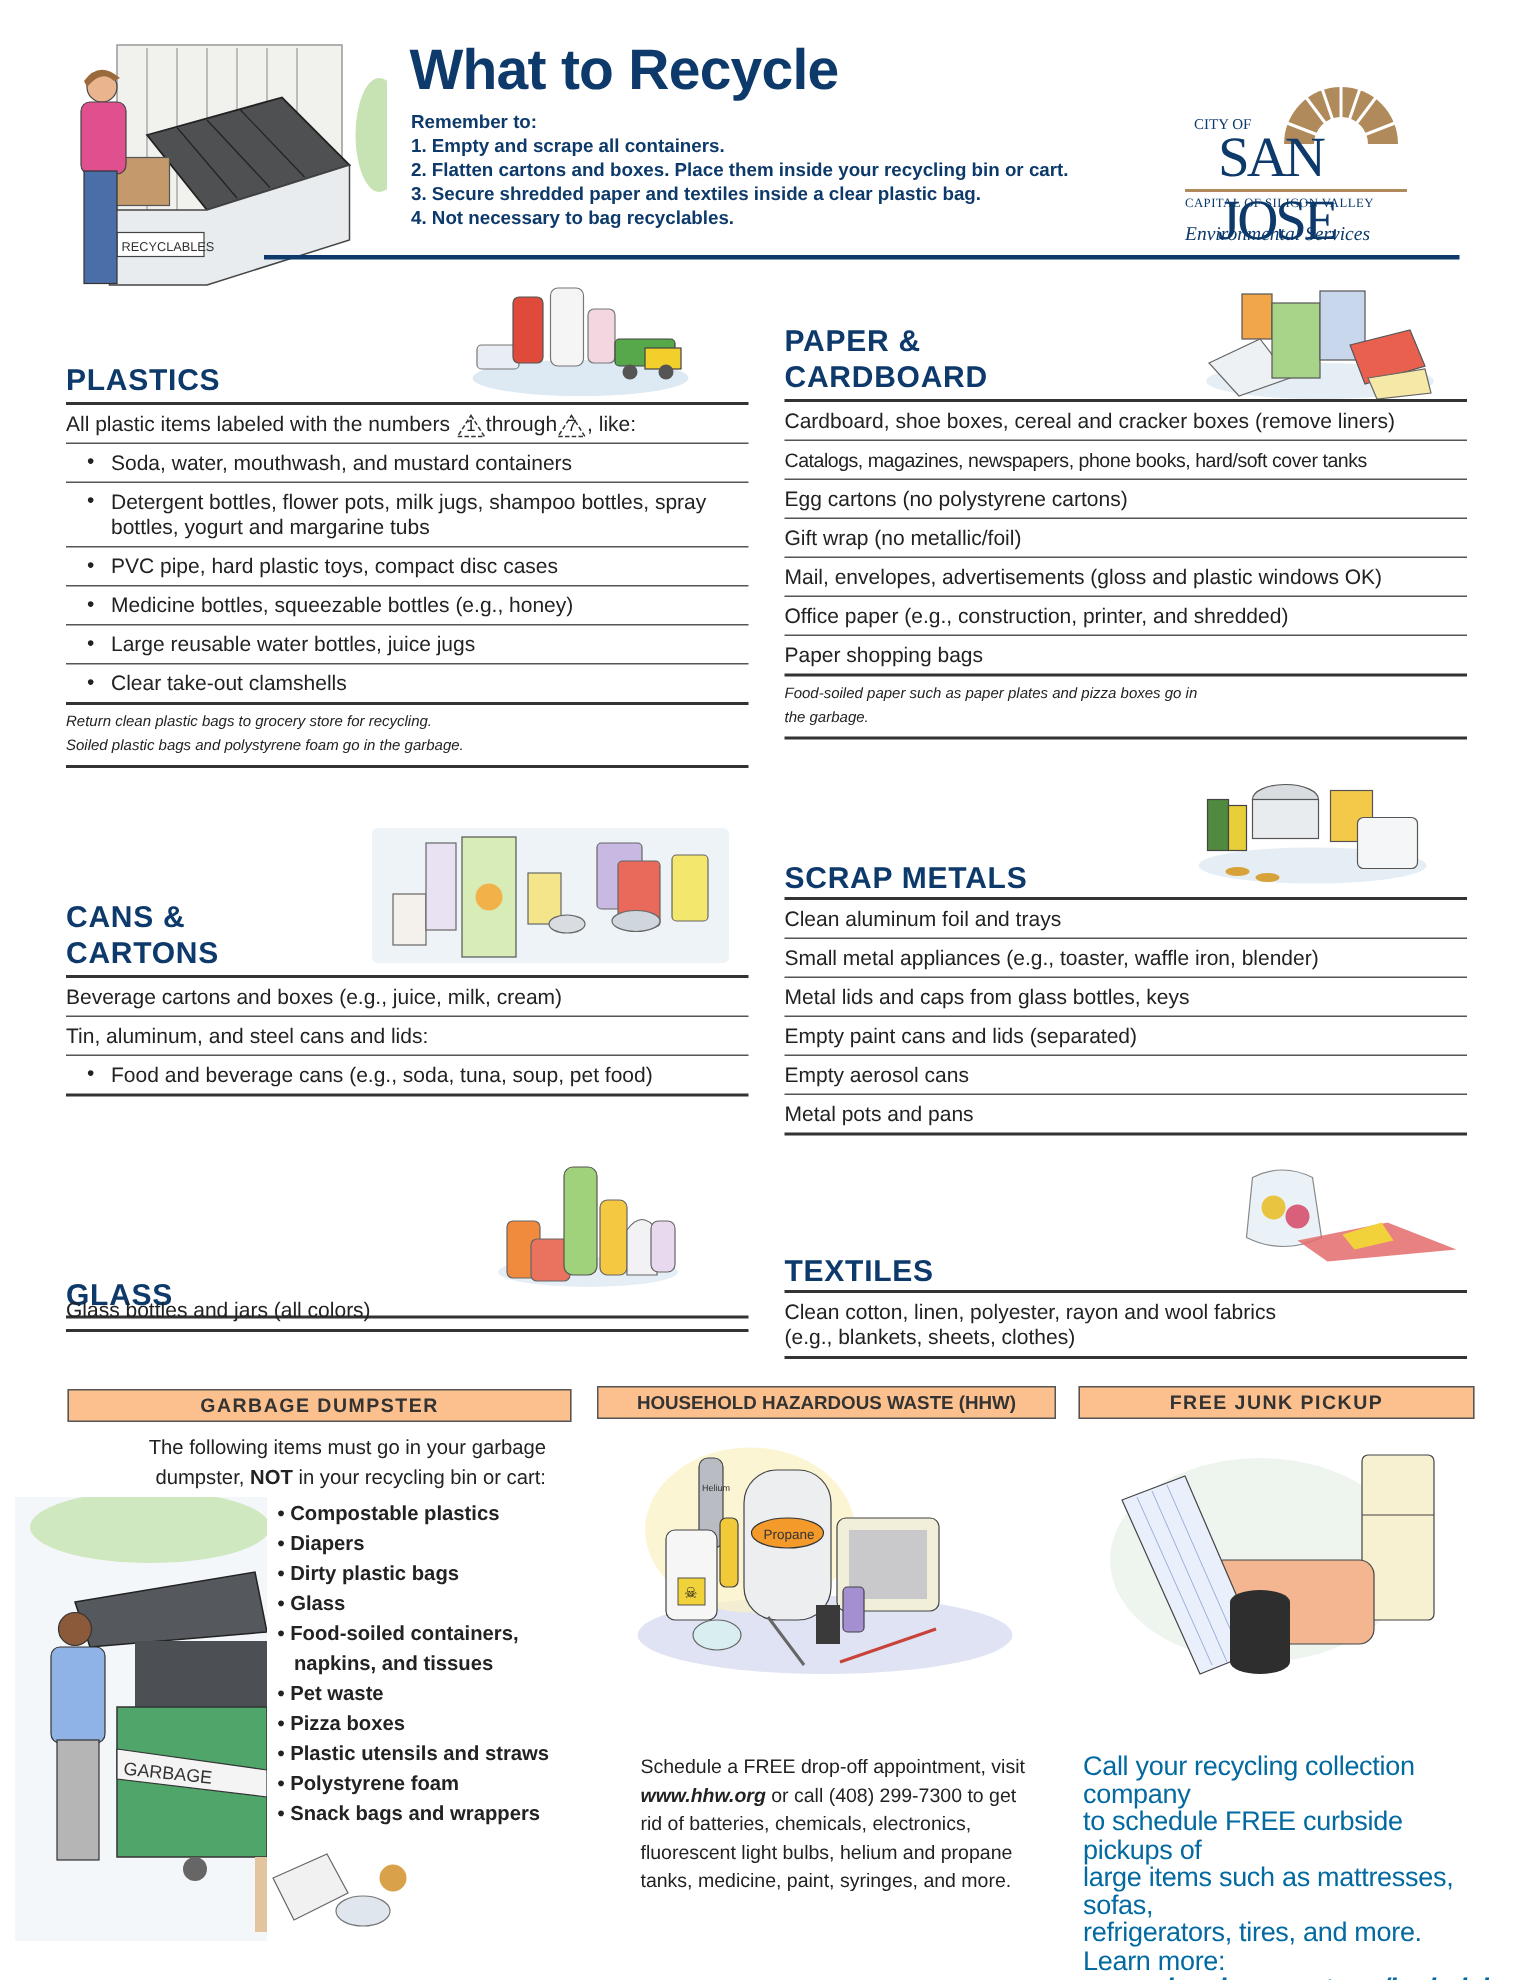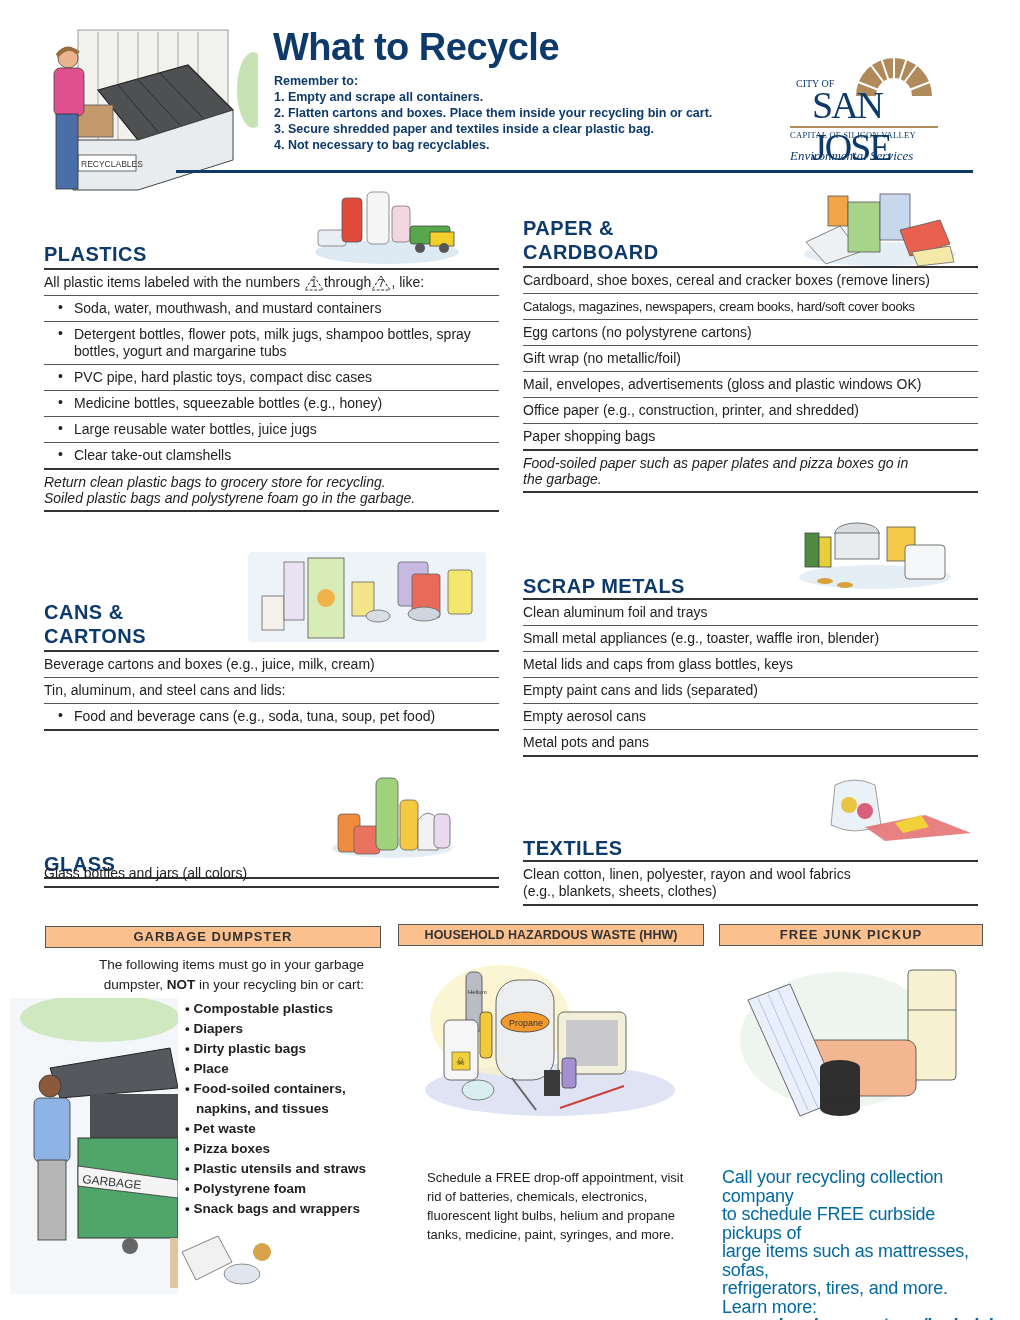--- a/index.html
+++ b/index.html
@@ -19,21 +19,21 @@
   .logo-capital { position: absolute; left: 8px; top: 82px; font-family: "Liberation Serif", serif; font-size: 8.5px; color: #0d3a6b; letter-spacing: 0.3px; }
   .logo-env { position: absolute; left: 8px; top: 100px; font-family: "Liberation Serif", serif; font-style: italic; font-size: 13px; color: #0d3a6b; }
 
   
   .sec-title { font-size: 20px; font-weight: bold; color: #0d3a6b; letter-spacing: 0.5px; line-height: 24px; }
   .rule-thick { height: 2px; background: #333; }
   .row { font-size: 14px; line-height: 17px; color: #222; padding: 4px 0 4px 0; border-bottom: 1.5px solid #555; }
   .row.bullet { padding-left: 30px; position: relative; }
   .row.bullet::before { content: "•"; position: absolute; left: 14px; top: 3px; }
   .row.small { font-size: 13px; }
-  .row.note { font-style: italic; font-size: 14px; line-height: 16px; border-bottom: 2px solid #333; }
+  .row.note { font-style: italic; font-size: 10px; line-height: 16px; border-bottom: 2px solid #333; }
   .row.last { border-bottom: 2px solid #333; }
 
   .illus { border-radius: 4px; }
 
   
   .box-head { height: 22px; background: #fbc08d; border: 1px solid #555; font-size: 13px; font-weight: bold; color: #333; text-align: center; line-height: 20px; letter-spacing: 1px; }
   .garbage-intro { left: 44px; top: 955px; width: 320px; font-size: 13.5px; line-height: 20px; text-align: right; color: #222; }
   .garbage-list { left: 185px; top: 999px; font-size: 13.5px; font-weight: bold; line-height: 20px; color: #222; }
   .garbage-list div { white-space: nowrap; }
   .para { font-size: 13px; line-height: 19px; color: #222; }
@@ -153,21 +153,21 @@
     <polygon points="112,62 150,56 154,72 118,76" fill="#f6e8a6" stroke="#666" stroke-width="0.8"></polygon>
   </svg>
 </div>
 <div class="abs sec-title" style="left:523px;top:216px;">
   <div>PAPER &amp;</div>
   <div>CARDBOARD</div>
 </div>
 <div class="abs rule-thick" style="left:523px;top:266px;width:455px;"></div>
 <div class="abs" style="left:523px;top:268px;width:455px;">
   <div class="row">Cardboard, shoe boxes, cereal and cracker boxes (remove liners)</div>
-  <div class="row small" style="letter-spacing:-0.3px;">Catalogs, magazines, newspapers, cream books, hard/soft cover books</div>
+  <div class="row small" style="letter-spacing:-0.3px;">Catalogs, magazines, newspapers, phone books, hard/soft cover tanks</div>
   <div class="row">Egg cartons (no polystyrene cartons)</div>
   <div class="row">Gift wrap (no metallic/foil)</div>
   <div class="row">Mail, envelopes, advertisements (gloss and plastic windows OK)</div>
   <div class="row">Office paper (e.g., construction, printer, and shredded)</div>
   <div class="row last">Paper shopping bags</div>
   <div class="row note">
     <div>Food-soiled paper such as paper plates and pizza boxes go in</div>
     <div>the garbage.</div>
   </div>
 </div>
@@ -274,21 +274,21 @@
     <circle cx="50" cy="88" r="11" fill="#8a5a3a" stroke="#333" stroke-width="0.8"></circle>
     <rect x="34" y="100" width="36" height="64" rx="6" fill="#8fb3e4" stroke="#333" stroke-width="0.8"></rect>
     <rect x="38" y="162" width="28" height="80" fill="#b5b5b5" stroke="#333" stroke-width="0.8"></rect>
     <rect x="170" y="240" width="8" height="50" fill="#e2c49e"></rect>
   </svg>
 </div>
 <div class="abs garbage-list">
   <div>• Compostable plastics</div>
   <div>• Diapers</div>
   <div>• Dirty plastic bags</div>
-  <div>• Place</div>
+  <div>• Glass</div>
   <div>• Food-soiled containers,</div>
   <div style="padding-left:11px;">  napkins, and tissues</div>
   <div>• Pet waste</div>
   <div>• Pizza boxes</div>
   <div>• Plastic utensils and straws</div>
   <div>• Polystyrene foam</div>
   <div>• Snack bags and wrappers</div>
 </div>
 <div class="abs" style="left:178px;top:1222px;width:100px;height:70px;">
   <svg width="100" height="70" viewBox="0 0 100 70">
@@ -316,20 +316,21 @@
     <rect x="146" y="60" width="52" height="46" fill="#c9c9cc"></rect>
     <rect x="124" y="110" width="16" height="26" fill="#3a3a3a"></rect>
     <rect x="142" y="98" width="14" height="30" rx="3" fill="#a48fd0" stroke="#444" stroke-width="0.8"></rect>
     <ellipse cx="58" cy="130" rx="16" ry="10" fill="#d8eef0" stroke="#666" stroke-width="0.8"></ellipse>
     <line x1="92" y1="118" x2="116" y2="150" stroke="#666" stroke-width="2"></line>
     <line x1="140" y1="148" x2="204" y2="126" stroke="#c9423a" stroke-width="2"></line>
   </svg>
 </div>
 <div class="abs para" style="left:411px;top:1168px;width:300px;margin-left:16px;">
   <div>Schedule a FREE drop-off appointment, visit</div>
+  <div><a class="url">www.hhw.org</a><span> or call (408) 299-7300 to get</span></div>
   <div>rid of batteries, chemicals, electronics,</div>
   <div>fluorescent light bulbs, helium and propane</div>
   <div>tanks, medicine, paint, syringes, and more.</div>
 </div>
 
 <div class="abs box-head" style="left:719px;top:924px;width:264px;">FREE JUNK PICKUP</div>
 <div class="abs" style="left:730px;top:960px;width:230px;height:160px;">
   <svg width="230" height="160" viewBox="0 0 230 160">
     <ellipse cx="110" cy="80" rx="100" ry="68" fill="#eaf1ea" opacity="0.8"></ellipse>
     <rect x="178" y="10" width="48" height="110" rx="4" fill="#f7f1d2" stroke="#444" stroke-width="0.8"></rect>

